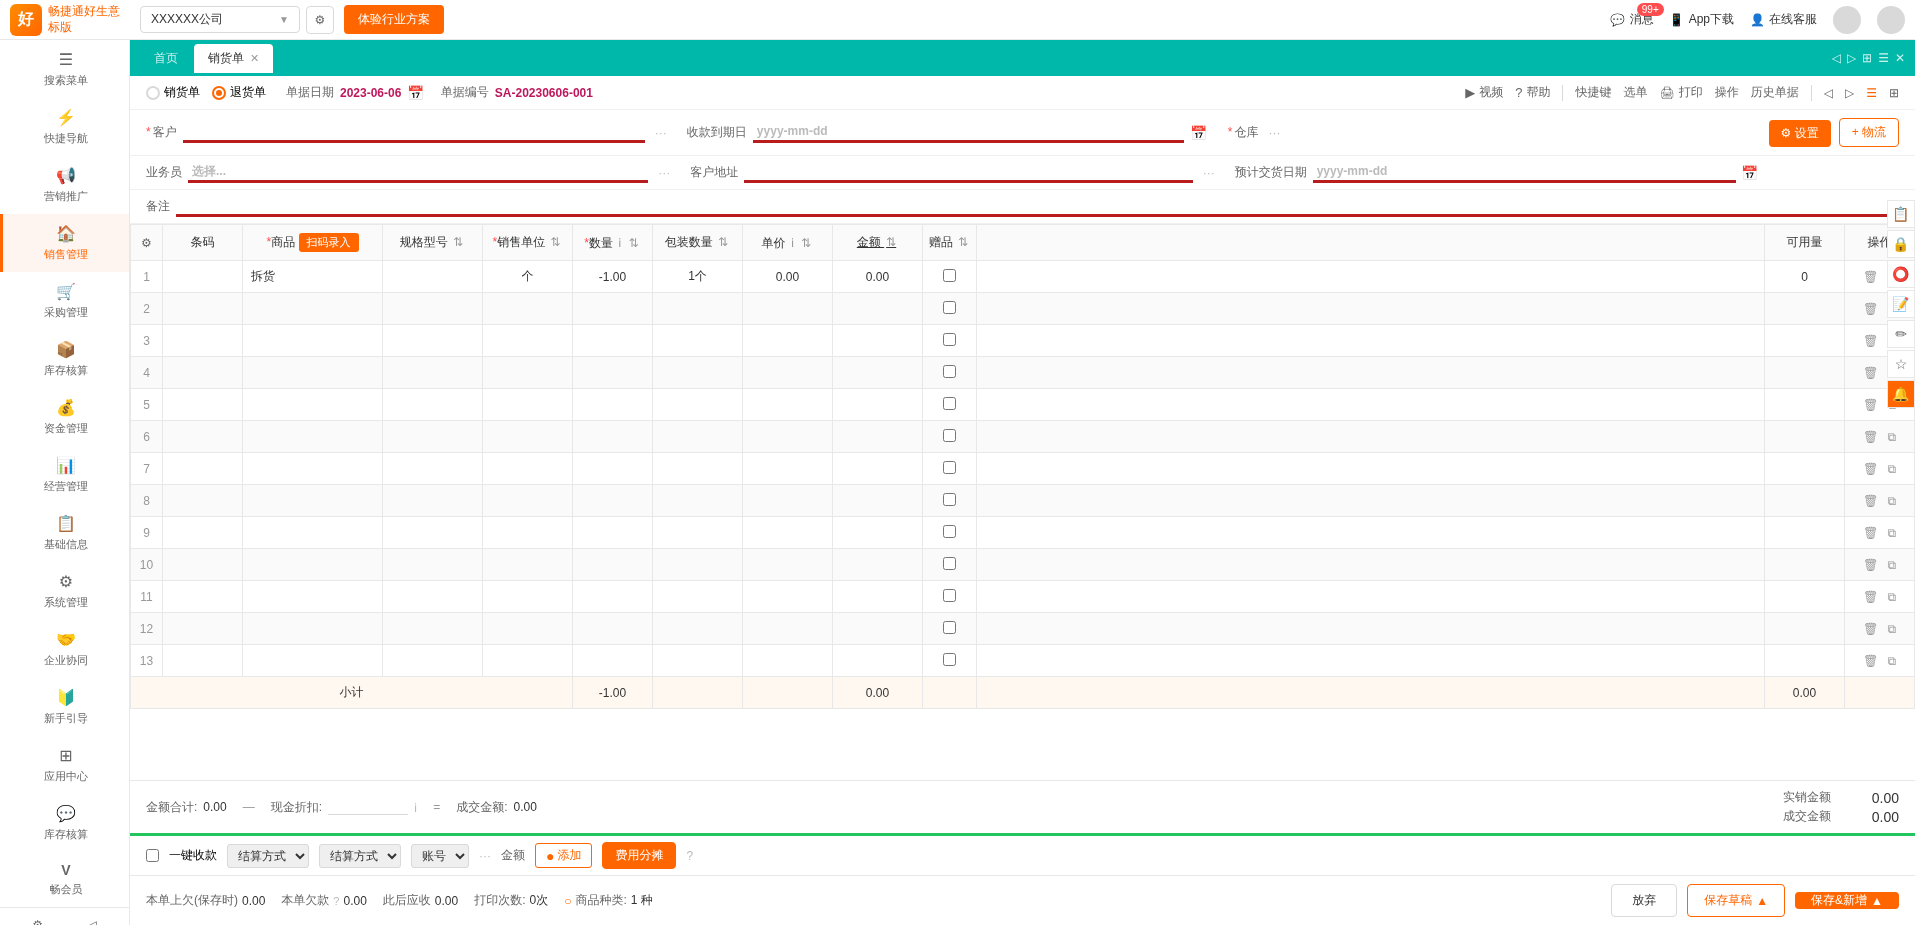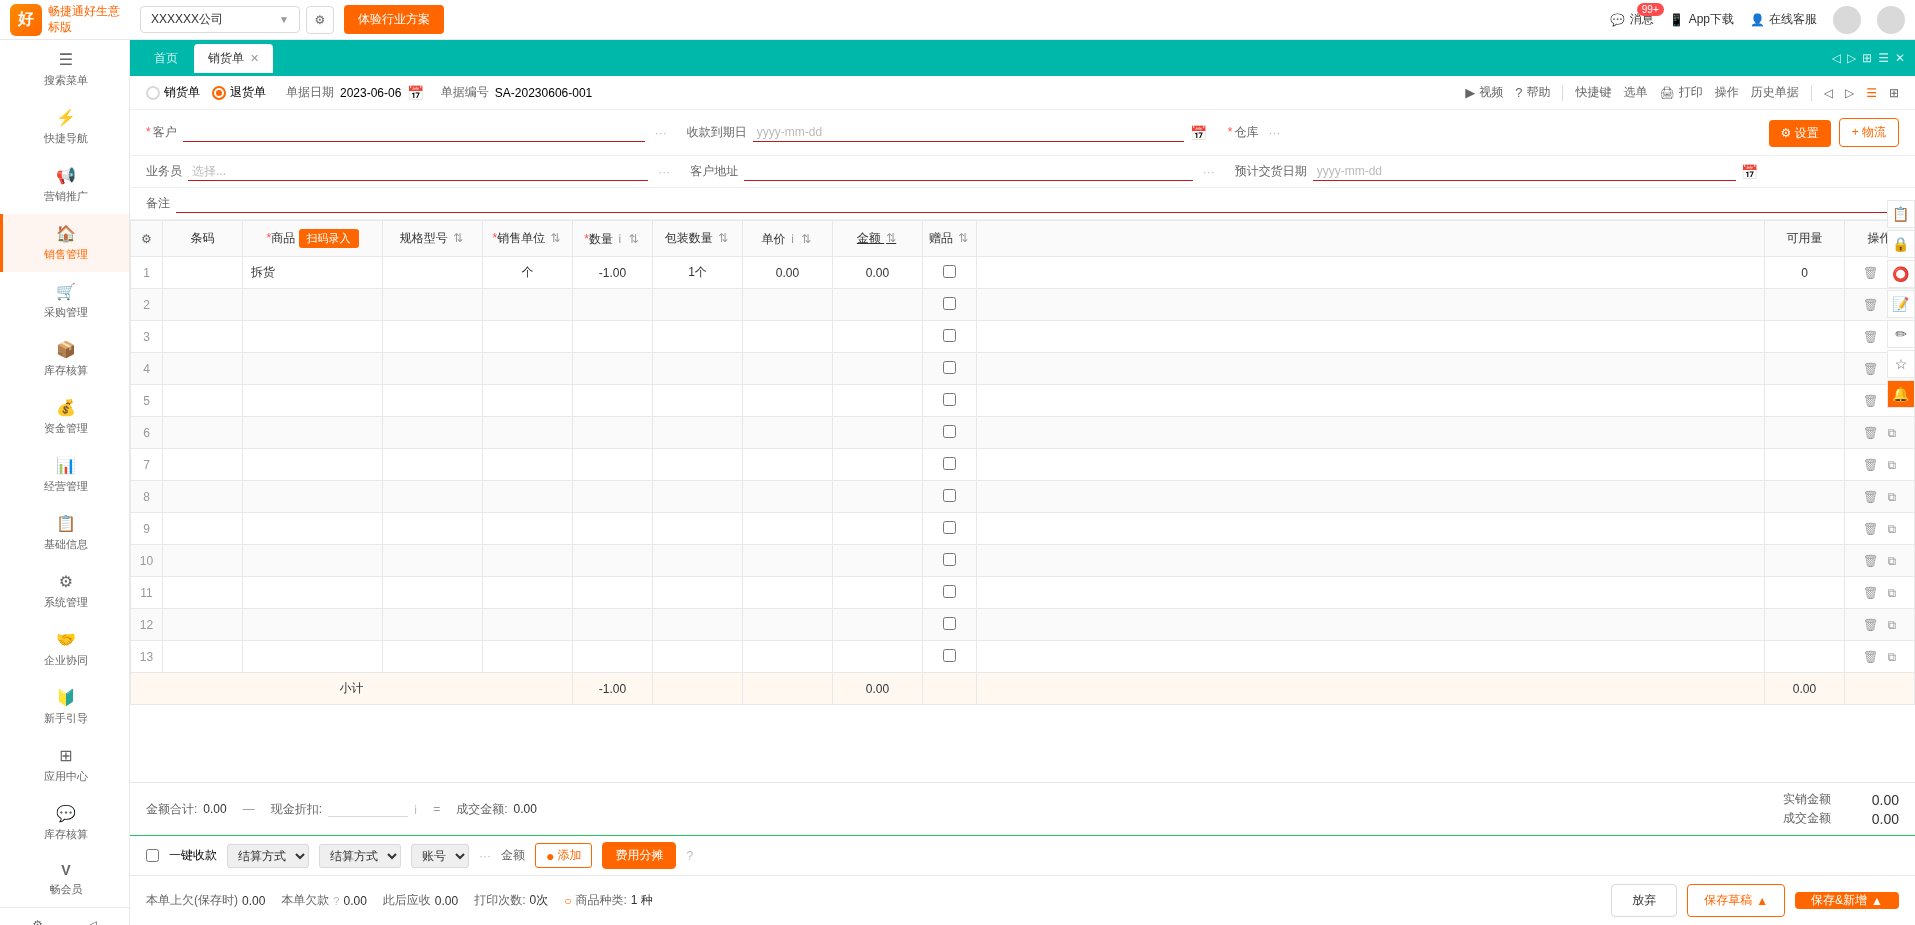--- a/index.html
+++ b/index.html
@@ -46,32 +46,32 @@
     
     .form-header { display: flex; align-items: center; padding: 8px 16px; border-bottom: 1px solid #f0f0f0; gap: 20px; }
     .radio-group { display: flex; align-items: center; gap: 12px; }
     .radio-item { display: flex; align-items: center; gap: 4px; cursor: pointer; }
     .radio-circle { width: 14px; height: 14px; border-radius: 50%; border: 2px solid #d9d9d9; display: flex; align-items: center; justify-content: center; }
     .radio-circle.checked { border-color: #ff6600; }
     .radio-circle.checked::after { content: ''; width: 6px; height: 6px; border-radius: 50%; background: #ff6600; }
     .form-meta { display: flex; align-items: center; gap: 16px; }
     .meta-item { display: flex; align-items: center; gap: 6px; color: #333; }
     .meta-label { color: #666; }
-    .meta-value { color: #000000; font-weight: 400; }
+    .meta-value { color: #be185d; font-weight: 700; }
     .form-actions { margin-left: auto; display: flex; align-items: center; gap: 12px; }
     .action-link { display: flex; align-items: center; gap: 4px; color: #666; cursor: pointer; font-size: 12px; }
     .action-link .icon { font-size: 13px; }
     .divider-v { width: 1px; height: 16px; background: #d9d9d9; }
 
     
     .fields-row { display: flex; align-items: center; padding: 8px 16px; gap: 20px; border-bottom: 1px solid #f0f0f0; }
     .field-item { display: flex; align-items: center; gap: 6px; flex: 1; }
     .field-label { color: #666; white-space: nowrap; }
     .required { color: #ff4d4f; margin-right: 2px; }
-    .field-input { flex: 1; border: none; border-bottom: 1px solid #b91c1c; padding: 2px 4px; color: #ec4899; outline: none; background: transparent; }
+    .field-input { flex: 1; border: none; border-bottom: 3px solid #b91c1c; padding: 2px 4px; color: #ec4899; outline: none; background: transparent; font-weight: bold; }
     .field-input::placeholder { color: #bbb; }
     .field-more { color: #bbb; cursor: pointer; margin-left: 4px; }
     .calendar-icon { color: #bbb; cursor: pointer; font-size: 14px; }
     .right-actions { margin-left: auto; display: flex; align-items: flex-end; gap: 8px; }
     .btn-settings { background: #ff6600; color: white; border: none; border-radius: 4px; padding: 5px 12px; cursor: pointer; display: flex; align-items: center; gap: 4px; }
     .btn-logistics { background: white; color: #ff6600; border: 1px solid #ff6600; border-radius: 4px; padding: 5px 12px; cursor: pointer; display: flex; align-items: center; gap: 4px; }
 
     .fields-row2 { display: flex; align-items: center; padding: 6px 16px; gap: 20px; border-bottom: 1px solid #f0f0f0; }
 
     
@@ -89,21 +89,21 @@
 
     
     .footer-summary { background: #fff; border-top: 1px solid #e8e8e8; padding: 8px 16px; display: flex; align-items: center; gap: 16px; flex-shrink: 0; }
     .summary-item { display: flex; align-items: center; gap: 6px; }
     .summary-label { color: #666; }
     .summary-value { color: #333; font-weight: 500; }
     .minus-icon { color: #999; }
     .equals-icon { color: #999; }
 
     
-    .payment-row { background: #fff; border-top: 1px solid #22c55e; padding: 6px 16px; display: flex; align-items: center; gap: 10px; flex-shrink: 0; }
+    .payment-row { background: #fff; border-top: 3px solid #22c55e; padding: 6px 16px; display: flex; align-items: center; gap: 10px; flex-shrink: 0; }
     .checkbox { width: 13px; height: 13px; border: 1px solid #d9d9d9; border-radius: 2px; cursor: pointer; }
     .btn-add { background: white; color: #ff6600; border: 1px solid #ff6600; border-radius: 3px; padding: 3px 10px; cursor: pointer; display: flex; align-items: center; gap: 3px; }
     .btn-expense { background: white; color: #ff6600; border: 1px solid #ff6600; border-radius: 4px; padding: 4px 12px; cursor: pointer; }
     .btn-expense.active { background: #ff6600; color: white; }
     .help-icon { color: #bbb; cursor: pointer; }
     .total-row { display: flex; align-items: center; justify-content: flex-end; gap: 8px; color: #333; }
     .total-label { color: #666; font-size: 12px; }
     .total-value { font-size: 14px; font-weight: 500; min-width: 60px; text-align: right; }
 
     

